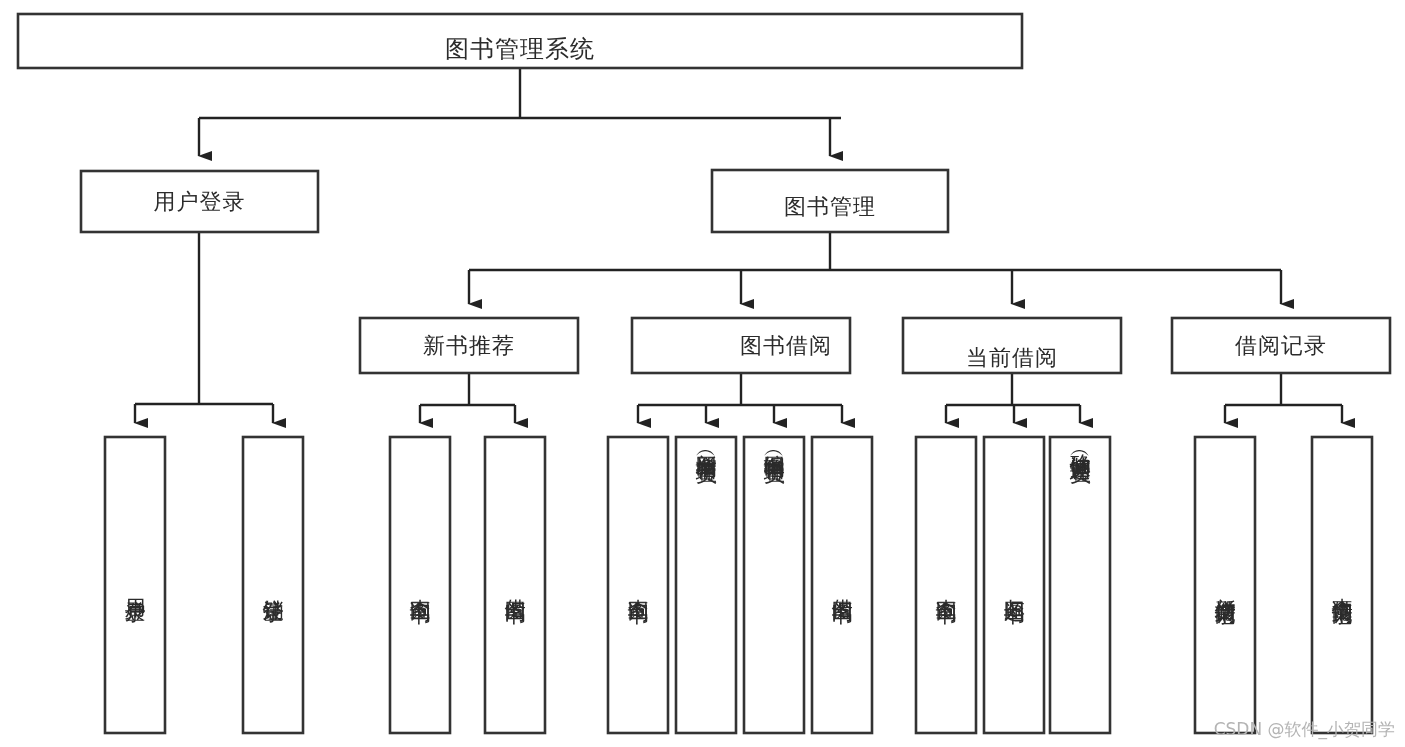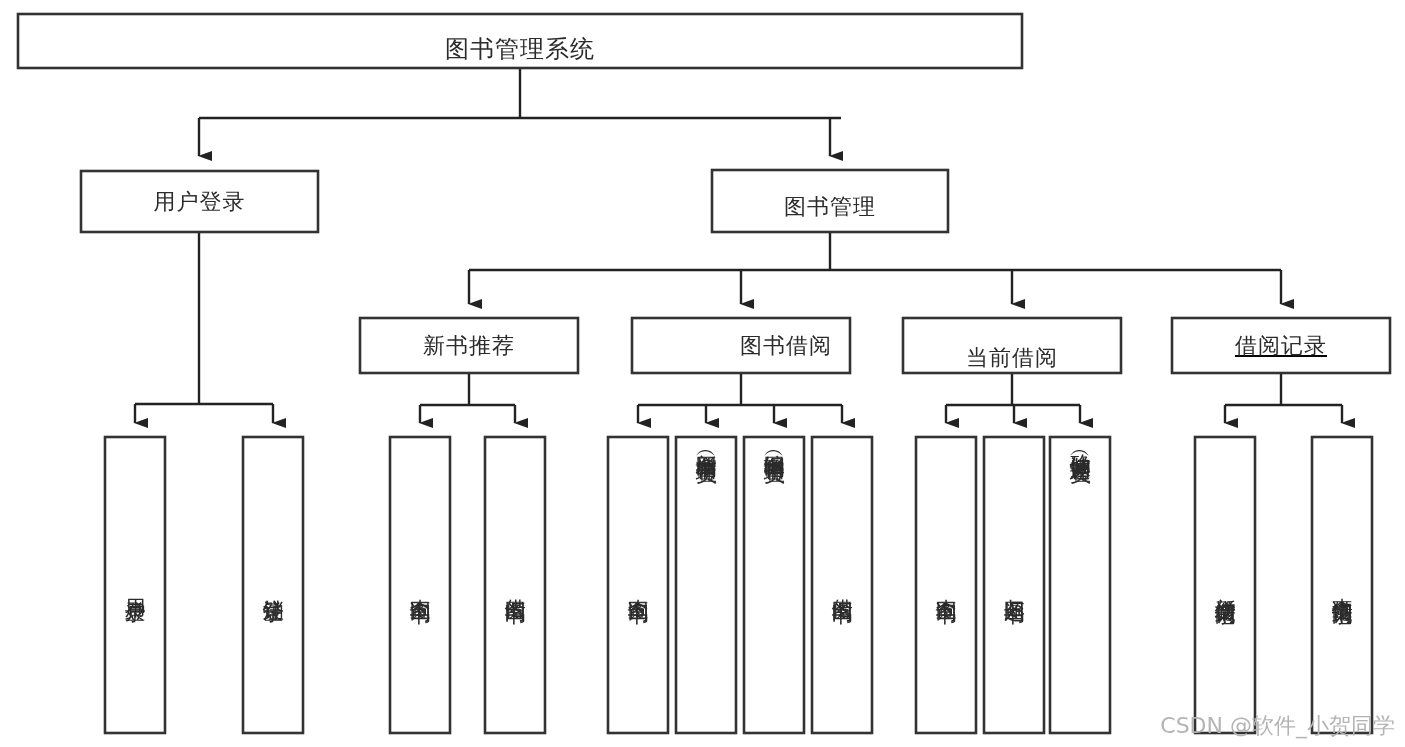--- a/index.html
+++ b/index.html
@@ -21,21 +21,21 @@
     stroke-width:2.4;
     fill:none;
     stroke-linecap:butt;
   }
   .arrow-head{fill:#222222;}
   .watermark{
     position:absolute;
     right:10px;
     bottom:6px;
     font-family:"DejaVu Sans","Liberation Sans",sans-serif;
-    font-size:22px;
+    font-size:17px;
     color:#b4b4b4;
     white-space:nowrap;
     user-select:none;
   }
   .vtext-wrap{
     position:absolute;
     display:flex;
     align-items:center;
     justify-content:center;
     pointer-events:none;
@@ -177,21 +177,21 @@
   </div>
 
   <div class="htext-wrap" style="left:632px;top:318px;width:242px;height:55px;margin-left:33px;">
     <span class="htext">图书借阅</span>
   </div>
 
   <div class="htext-wrap" style="left:903px;top:318px;width:218px;height:55px;align-items:flex-end;">
     <span class="htext">当前借阅</span>
   </div>
 
-  <div class="htext-wrap" style="left:1172px;top:318px;width:218px;height:55px;text-decoration:underline;">
+  <div class="htext-wrap" style="left:1172px;top:318px;width:218px;height:55px;">
     <span class="htext">借阅记录</span>
   </div>
 
   <div class="vtext-wrap" style="left:105px;top:437px;width:60px;height:296px;">
     <span class="vtext">用户登录</span>
   </div>
   <div class="vtext-wrap" style="left:243px;top:437px;width:60px;height:296px;">
     <span class="vtext">注销登录</span>
   </div>
 

